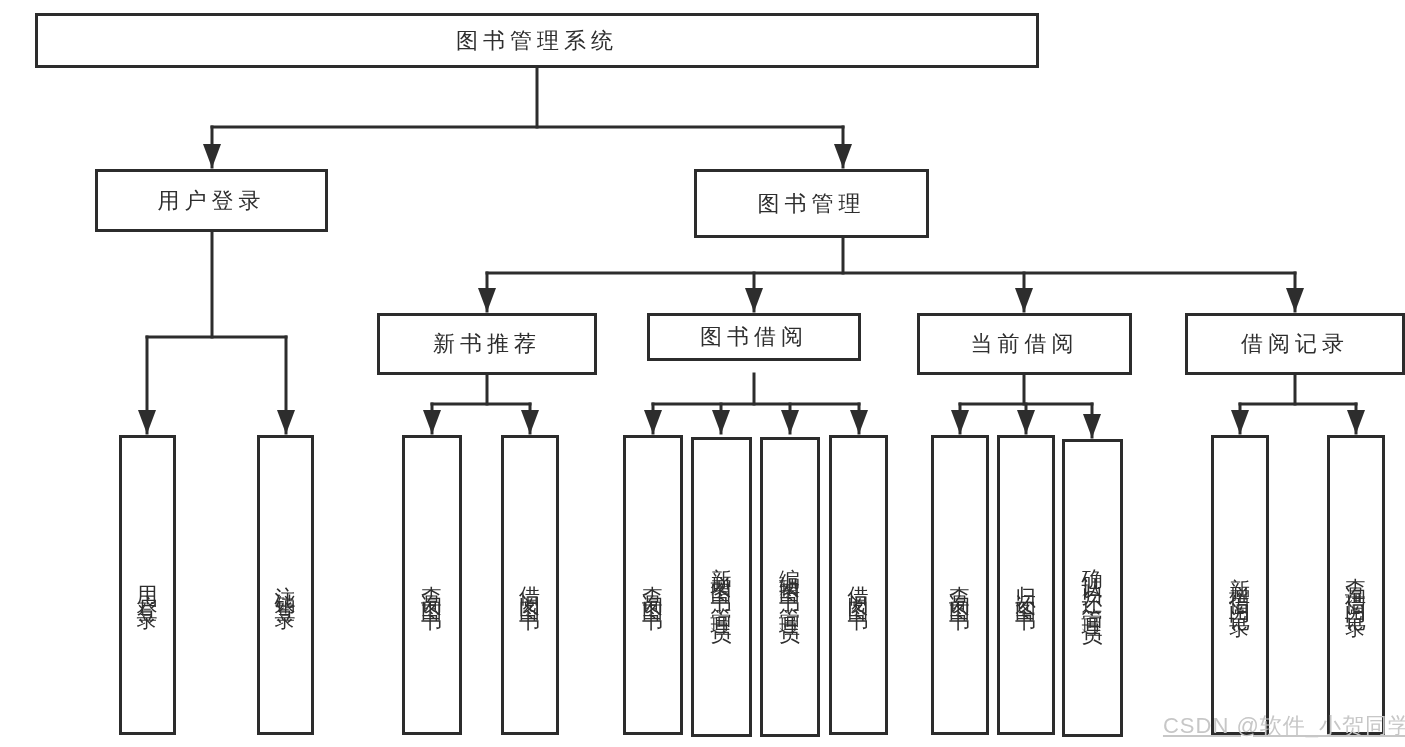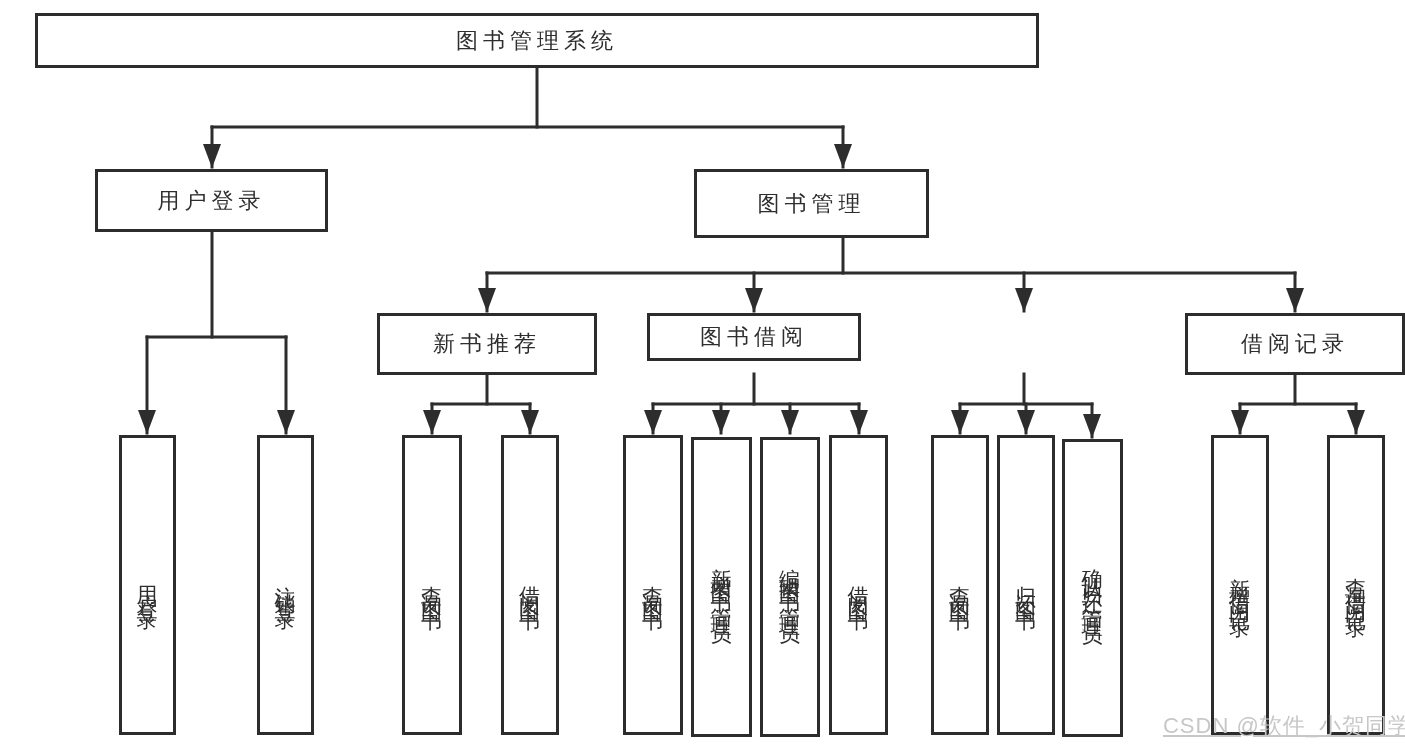--- a/index.html
+++ b/index.html
@@ -120,20 +120,23 @@
   <div class="node hbox" style="left:680px;top:169px;width:235px;height:69px">
     <span class="lbl">图书管理</span>
   </div>
 
   <div class="node hbox" style="left:363px;top:313px;width:220px;height:62px">
     <span class="lbl">新书推荐</span>
   </div>
   <div class="node hbox" style="left:633px;top:313px;width:214px;height:48px">
     <span class="lbl">图书借阅</span>
   </div>
+  <div class="node hbox" style="left:903px;top:313px;width:215px;height:62px">
+    <span class="lbl">当前借阅</span>
+  </div>
   <div class="node hbox" style="left:1171px;top:313px;width:220px;height:62px">
     <span class="lbl">借阅记录</span>
   </div>
 
   <div class="node vbox" style="left:105px;top:435px;width:57px;height:300px">
     <span class="vlbl">用户登录</span>
   </div>
   <div class="node vbox" style="left:243px;top:435px;width:57px;height:300px">
     <span class="vlbl">注销登录</span>
   </div>

